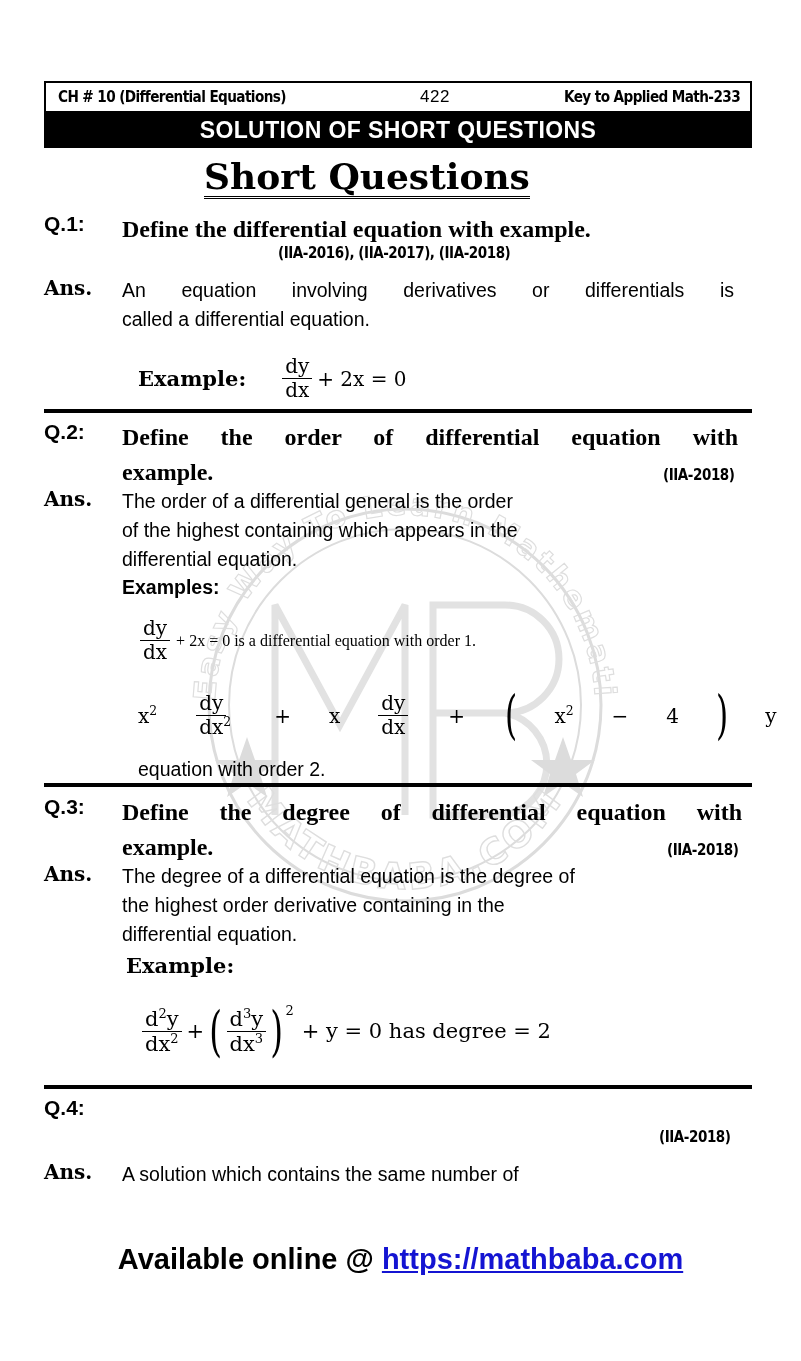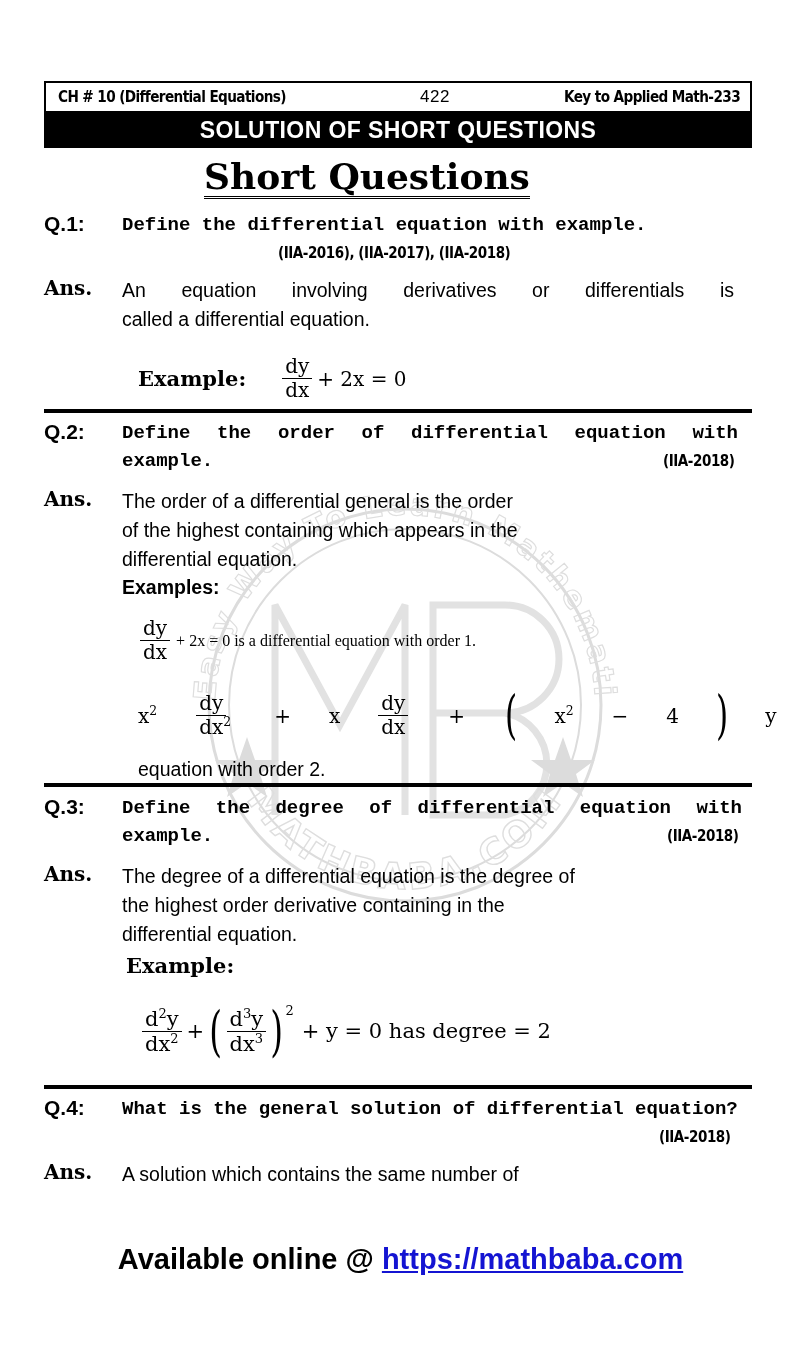--- a/index.html
+++ b/index.html
@@ -146,23 +146,23 @@
   }
   .qlabel {
     font-family: "Liberation Sans", sans-serif;
     font-weight: bold;
     font-size: 21px;
     width: 78px;
     flex: 0 0 78px;
     white-space: nowrap;
   }
   .qtext {
-    font-family: Liberation Mono, monospace;
-    font-weight: bold;
-    font-size: 19px;
+    font-family: Liberation Serif, serif;
+    font-weight: bold;
+    font-size: 24px;
     line-height: 1.45;
   }
   .qtext.justify {
     text-align: justify;
     text-align-last: justify;
   }
   .anslabel {
     font-family: "DejaVu Serif", serif;
     font-weight: bold;
     font-size: 20px;
@@ -446,21 +446,20 @@
         </span>
         <span class="pw">2</span>
       </span>
       <span style="margin-left:8px;">+ y = 0  has degree = 2</span>
     </div>
 
     <div class="divider" style="top:1085px;"></div>
 
     <div class="qrow" style="left:44px; top:1096px; width:708px;">
       <span class="qlabel">Q.4:</span>
-      <span class="qtext">What is the general solution of differential equation?</span>
     </div>
     <div style="position:absolute; left:44px; top:1128px; width:690px; text-align:right;">
       <span class="yeartag">(IIA-2018)</span>
     </div>
 
     <div class="qrow" style="left:44px; top:1160px; width:708px;">
       <span class="anslabel">Ans.</span>
       <span class="anstext">A solution which contains the same number of</span>
     </div>
 

